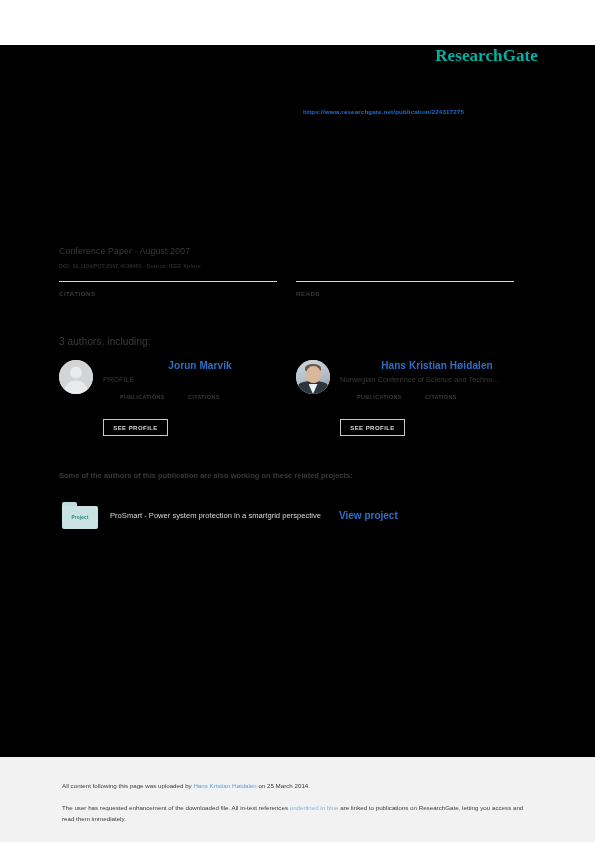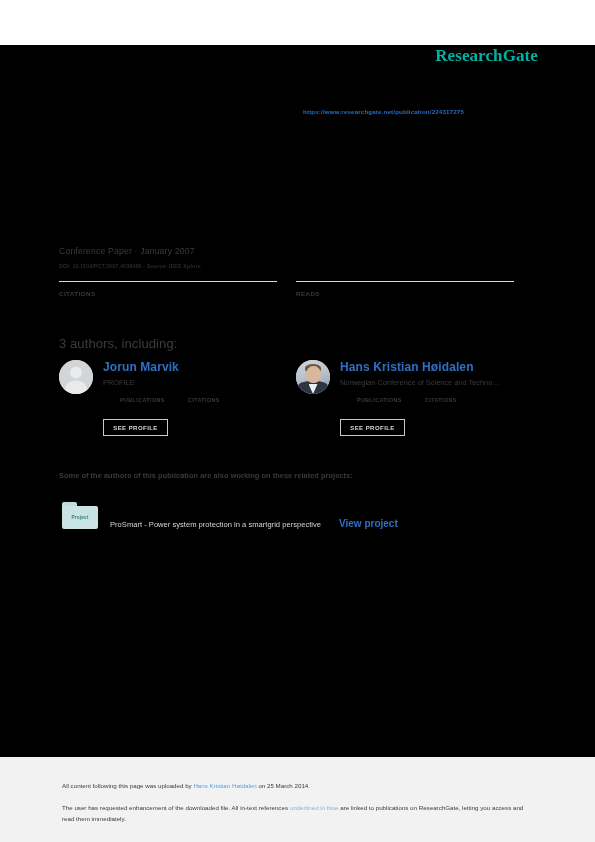--- a/index.html
+++ b/index.html
@@ -134,21 +134,21 @@
     font-weight: bold;
     letter-spacing: 0.45px;
     color: #3a3a3a;
   }
 
   
   .authors-heading {
     position: absolute;
     top: 336px;
     left: 59px;
-    font-size: 13px;
+    font-size: 10px;
     color: #3c3c3c;
     letter-spacing: 0.1px;
   }
   .author {
     position: absolute;
     top: 360px;
     width: 238px;
     height: 80px;
   }
   .author-1 { left: 59px; }
@@ -212,25 +212,26 @@
     clip-path: polygon(50% 100%, 0 0, 100% 0);
   }
 
   .author-body {
     position: absolute;
     left: 44px;
     top: 0;
     width: 194px;
   }
   .author-name {
-    font-size: 12px;
+    font-size: 10px;
     font-weight: bold;
     color: #2f6fc4;
     letter-spacing: 0.1px;
     white-space: nowrap;
+    text-align: center;
   }
   .author-affil {
     margin-top: 4px;
     font-size: 7.4px;
     color: #3a3a3a;
     white-space: nowrap;
     overflow: hidden;
   }
   .author-stats {
     margin-top: 10px;
@@ -284,21 +285,21 @@
     font-weight: bold;
     color: #3a3a3a;
     letter-spacing: 0.05px;
     text-align: right;
   }
   .project-row {
     position: absolute;
     top: 502px;
     left: 62px;
     display: flex;
-    align-items: flex-end;
+    align-items: center;
   }
   .folder-icon {
     position: relative;
     width: 36px;
     height: 27px;
     flex: 0 0 auto;
   }
   .folder-tab {
     position: absolute;
     top: 0; left: 0;
@@ -369,21 +370,21 @@
 
   <div class="brand">ResearchGate</div>
 
   <div class="pub-url">https://www.researchgate.net/publication/224317275</div>
 
   <div class="title-block">
     <div class="paper-title">Analysis of fault detection and location in medium voltage radial networks</div>
     <div class="paper-subtitle"></div>
   </div>
 
-  <div class="meta-type">Conference Paper · January 2007</div>
+  <div class="meta-type">Conference Paper · August 2007</div>
   <div class="meta-doi">DOI: 10.1109/PCT.2007.4538485 · Source: IEEE Xplore</div>
 
   <div class="stat stat-citations">
     <span class="stat-number"></span>
     <span class="stat-label">CITATIONS</span>
   </div>
   <div class="stat stat-reads">
     <span class="stat-number"></span>
     <span class="stat-label">READS</span>
   </div>

